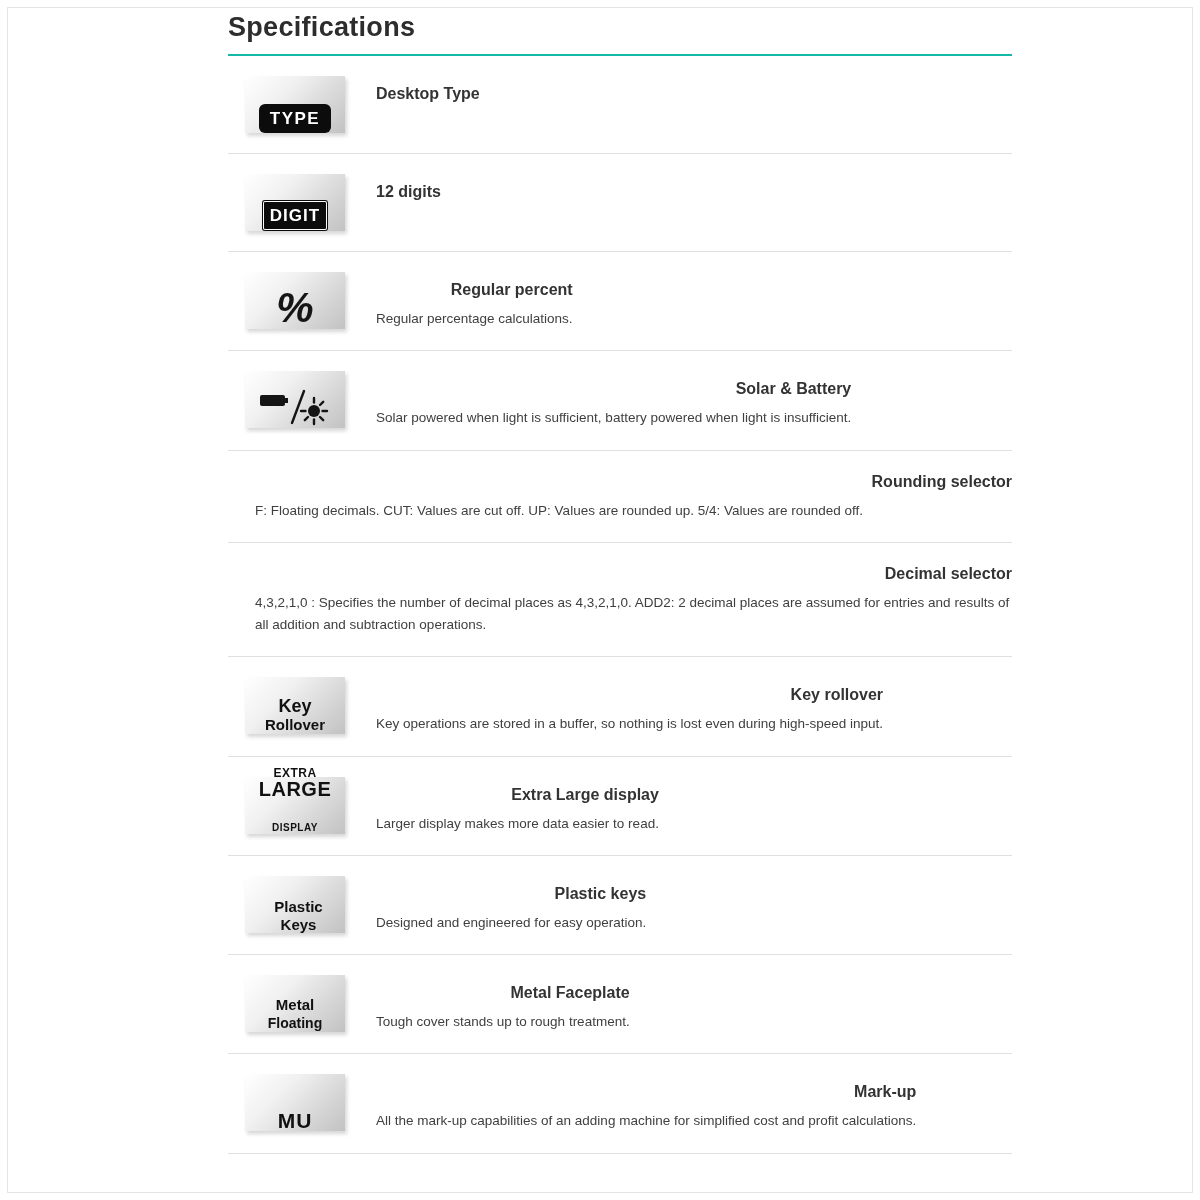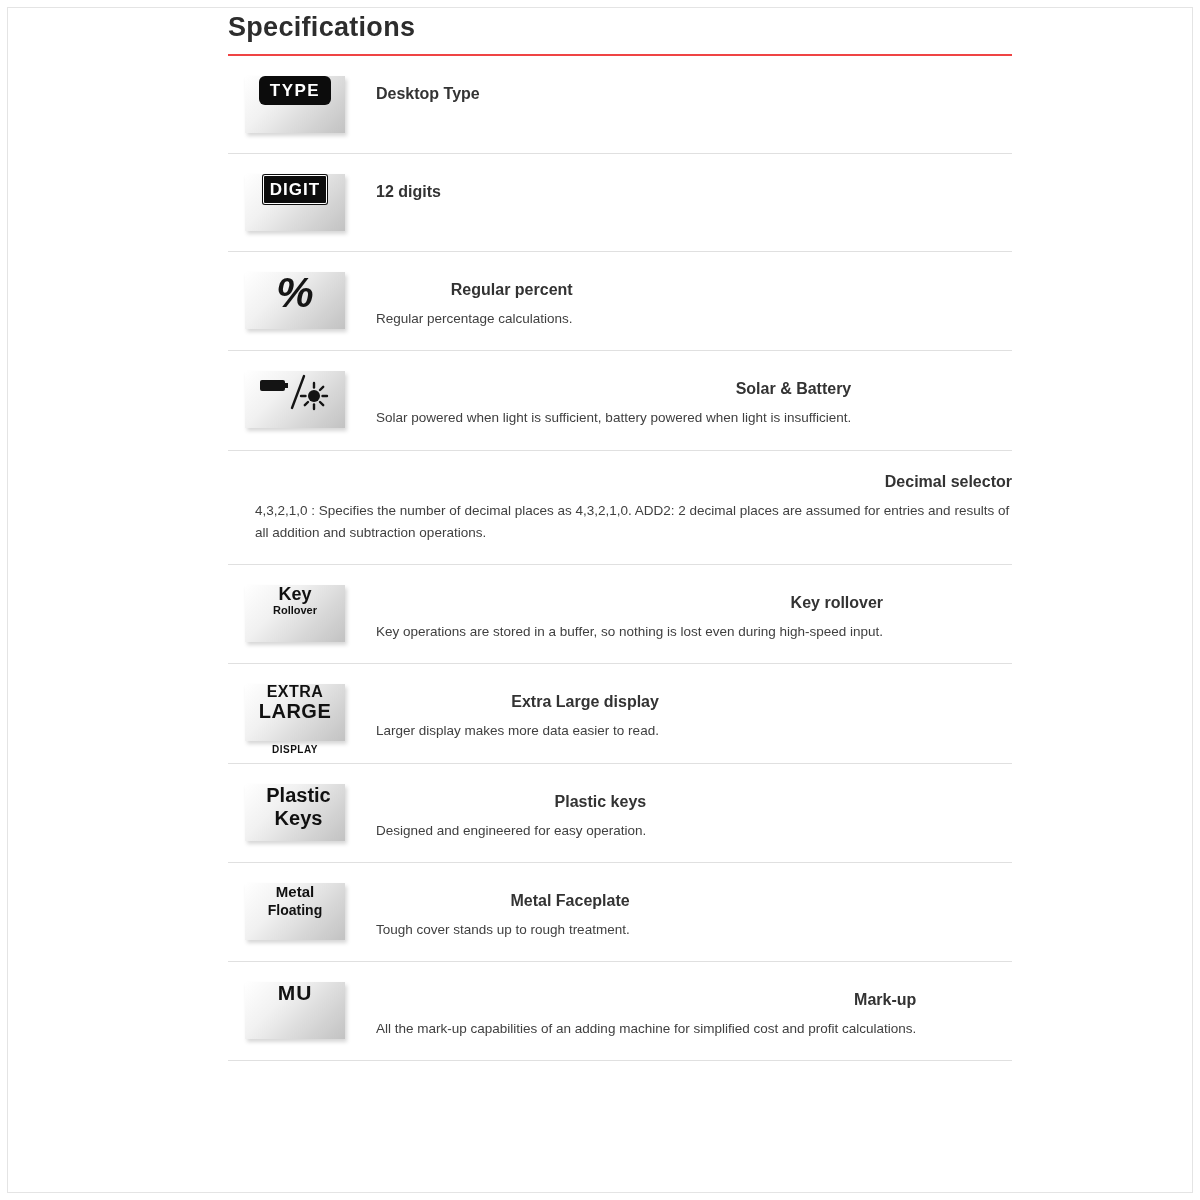--- a/index.html
+++ b/index.html
@@ -25,37 +25,37 @@
     top: 12px;
     width: 784px;
   }
   .page-title {
     font-size: 27px;
     font-weight: bold;
     color: #2d2d2d;
     letter-spacing: 0.3px;
     margin: 0;
     padding-bottom: 11px;
-    border-bottom: 2px solid #ef4444;
+    border-bottom: 2px solid #14b8a6;
   }
   .row {
     display: flex;
     align-items: flex-start;
     padding: 20px 0;
     border-bottom: 1px solid #e0e0e0;
   }
   .badge-col {
     flex: 0 0 148px;
     padding-left: 17px;
   }
   .badge-box {
     width: 100px;
     height: 57px;
     display: flex;
-    align-items: flex-start;
+    align-items: flex-end;
     justify-content: center;
     background: linear-gradient(135deg, #ffffff 0%, #f1f1f1 35%, #d7d7d7 70%, #c2c2c2 100%);
     box-shadow: 2px 3px 4px rgba(0,0,0,0.16);
   }
   .info { padding-top: 9px; min-width: 0; }
   .title {
     font-size: 16px;
     font-weight: bold;
     color: #333333;
     margin: 0;
@@ -90,25 +90,25 @@
   }
   .percent {
     font-size: 42px;
     font-weight: bold;
     font-style: italic;
     color: #151515;
     line-height: 1;
   }
   .badge-stack { text-align: center; color: #111111; font-weight: bold; }
   .line-key-1 { display: block; font-size: 18px; line-height: 1.05; }
-  .line-key-2 { display: block; font-size: 11px; line-height: 1.25; }
-  .line-xl-1 { display: block; font-size: 16px; line-height: 1.05; letter-spacing: 0.5px; }
+  .line-key-2 { display: block; font-size: 15px; line-height: 1.25; }
+  .line-xl-1 { display: block; font-size: 12px; line-height: 1.05; letter-spacing: 0.5px; }
   .line-xl-2 { display: block; font-size: 20px; line-height: 1.05; letter-spacing: 0.5px; }
   .line-xl-3 { display: block; font-size: 10px; line-height: 1.15; letter-spacing: 0.5px; margin-top: 22px; }
-  .line-pk   { display: block; font-size: 20px; line-height: 1.15; margin-left: 7px; }
+  .line-pk   { display: block; font-size: 15px; line-height: 1.15; margin-left: 7px; }
   .line-mf-1 { display: block; font-size: 15px; line-height: 1.25; }
   .line-mf-2 { display: block; font-size: 14px; line-height: 1.25; }
   .mu-label  { font-size: 21px; font-weight: bold; letter-spacing: 1px; color: #111111; line-height: 1; }
   .solar-svg { display: block; }
 </style>
 </head>
 <body>
 
 <div class="frame"></div>
 
@@ -173,20 +173,24 @@
           </svg>
         </span>
       </div>
     </div>
     <div class="info">
       <h3 class="title">Solar &amp; Battery</h3>
       <p class="desc">Solar powered when light is sufficient, battery powered when light is insufficient.</p>
     </div>
   </section>
 
+  <section class="row row--plain">
+    <h3 class="title">Rounding selector</h3>
+    <p class="desc">F: Floating decimals. CUT: Values are cut off. UP: Values are rounded up. 5/4: Values are rounded off.</p>
+  </section>
 
   <section class="row row--plain">
     <h3 class="title">Decimal selector</h3>
     <p class="desc">4,3,2,1,0 : Specifies the number of decimal places as 4,3,2,1,0. ADD2: 2 decimal places are assumed for entries and results of all addition and subtraction operations.</p>
   </section>
 
   <section class="row">
     <div class="badge-col">
       <div class="badge-box">
         <span class="badge-stack">

